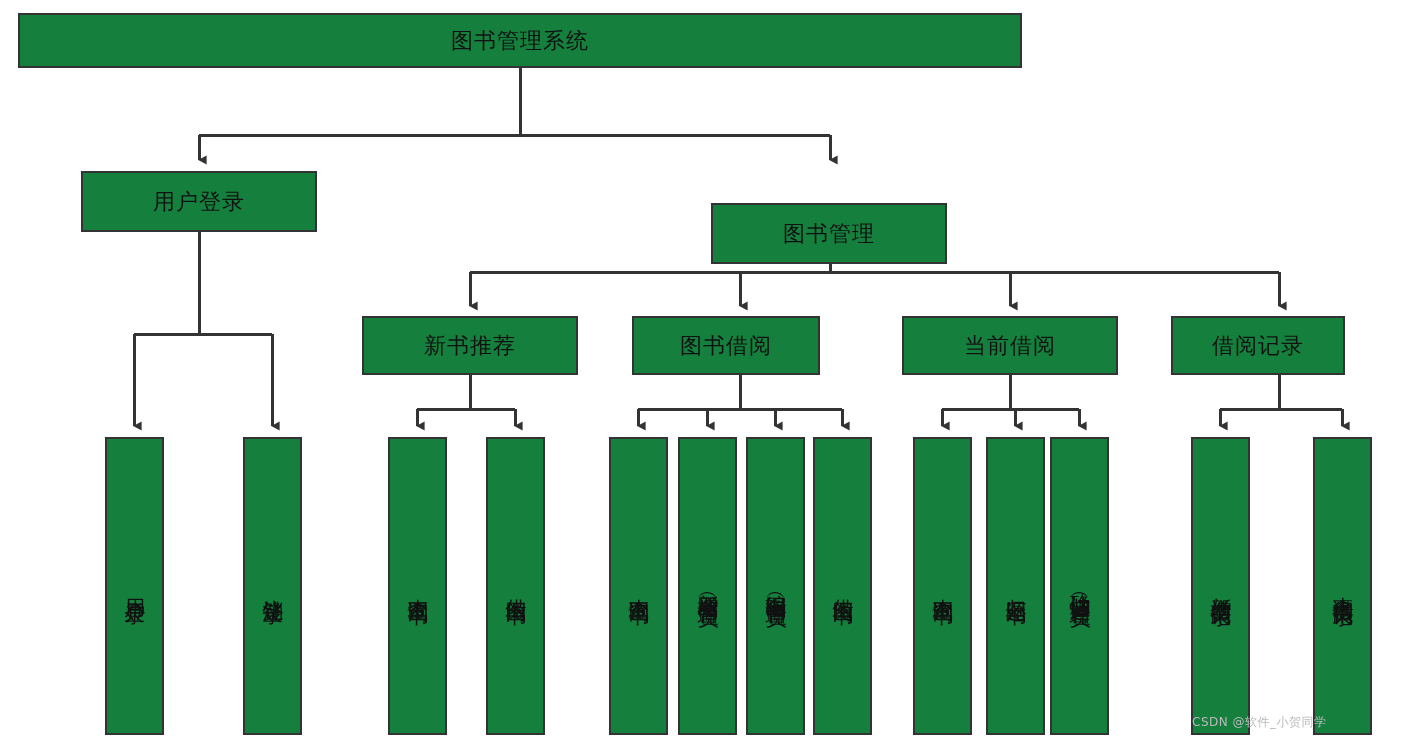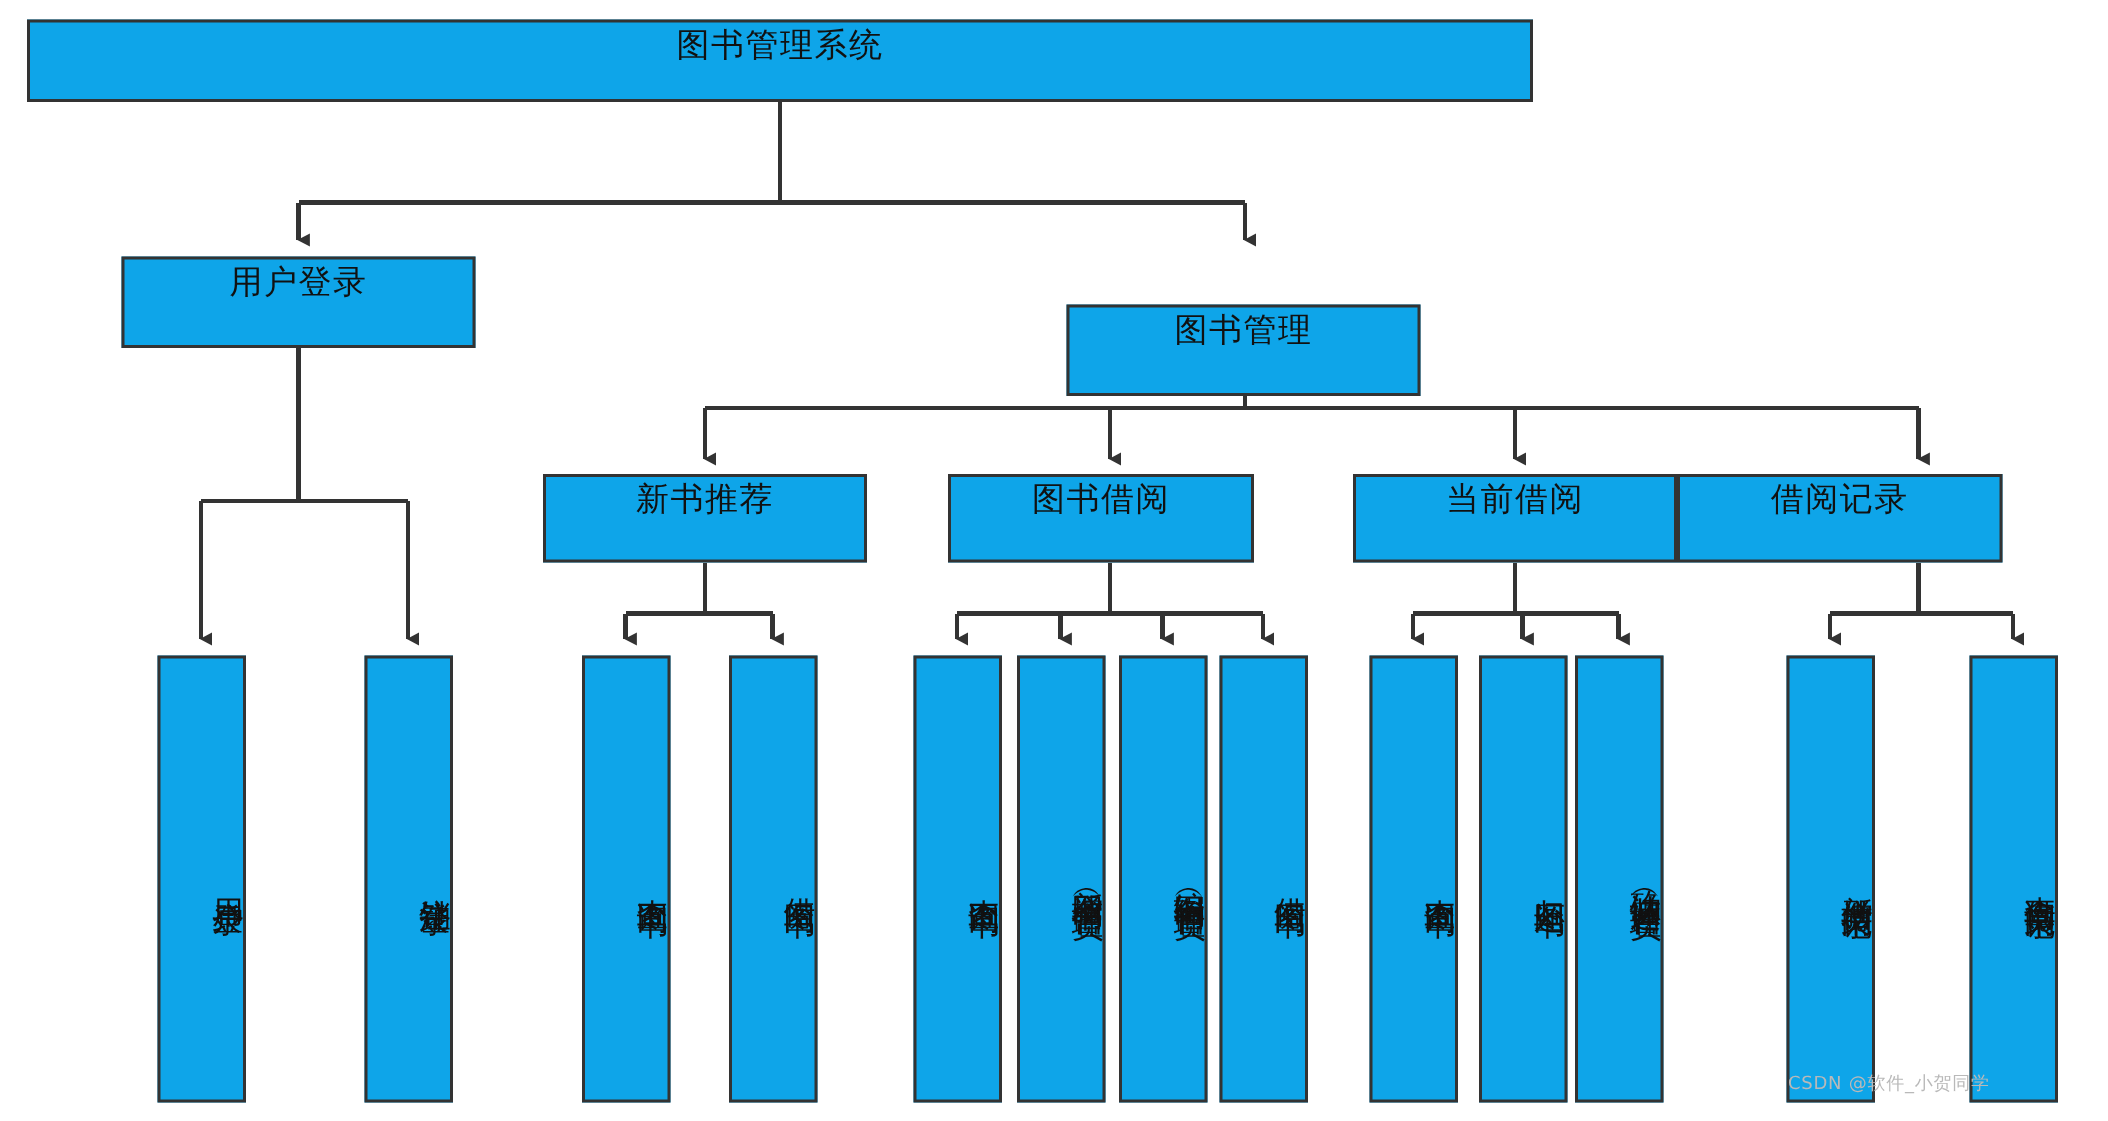--- a/index.html
+++ b/index.html
@@ -22,23 +22,23 @@
     left: 0;
     top: 0;
     width: 1405px;
     height: 747px;
     pointer-events: none;
   }
   .node {
     position: absolute;
     box-sizing: border-box;
     border: 2px solid #333333;
-    background: #0ea5e9;
+    background: #15803d;
     display: flex;
-    align-items: flex-start;
+    align-items: center;
     justify-content: center;
     color: #111111;
   }
   .node.horiz {
     font-size: 22px;
     letter-spacing: 1px;
   }
   .node.vert {
     writing-mode: vertical-rl;
     text-orientation: upright;
@@ -124,27 +124,27 @@
   <div class="node horiz" id="node-l2-0" style="left: 81px; top: 171px; width: 236px; height: 61px;">
     <span class="lbl">用户登录</span>
   </div>
   <div class="node horiz" id="node-l2-1" style="left: 711px; top: 171px; width: 236px; height: 61px; margin-top: 32px;">
     <span class="lbl">图书管理</span>
   </div>
 
   <div class="node horiz" id="node-l3-0" style="left: 362px; top: 316px; width: 216px; height: 59px;">
     <span class="lbl">新书推荐</span>
   </div>
-  <div class="node horiz" id="node-l3-1" style="left: 632px; top: 316px; width: 204px; height: 59px;">
+  <div class="node horiz" id="node-l3-1" style="left: 632px; top: 316px; width: 188px; height: 59px;">
     <span class="lbl">图书借阅</span>
   </div>
   <div class="node horiz" id="node-l3-2" style="left: 902px; top: 316px; width: 216px; height: 59px;">
     <span class="lbl">当前借阅</span>
   </div>
-  <div class="node horiz" id="node-l3-3" style="left: 1118px; top: 316px; width: 217px; height: 59px;">
+  <div class="node horiz" id="node-l3-3" style="left: 1171px; top: 316px; width: 174px; height: 59px;">
     <span class="lbl">借阅记录</span>
   </div>
 
   <div class="node vert" id="node-leaf-0" style="left: 105px; top: 437px; width: 59px; height: 298px;">
     <span class="lbl">用户登录</span>
   </div>
   <div class="node vert" id="node-leaf-1" style="left: 243px; top: 437px; width: 59px; height: 298px;">
     <span class="lbl">注销登录</span>
   </div>
   <div class="node vert" id="node-leaf-2" style="left: 388px; top: 437px; width: 59px; height: 298px;">

